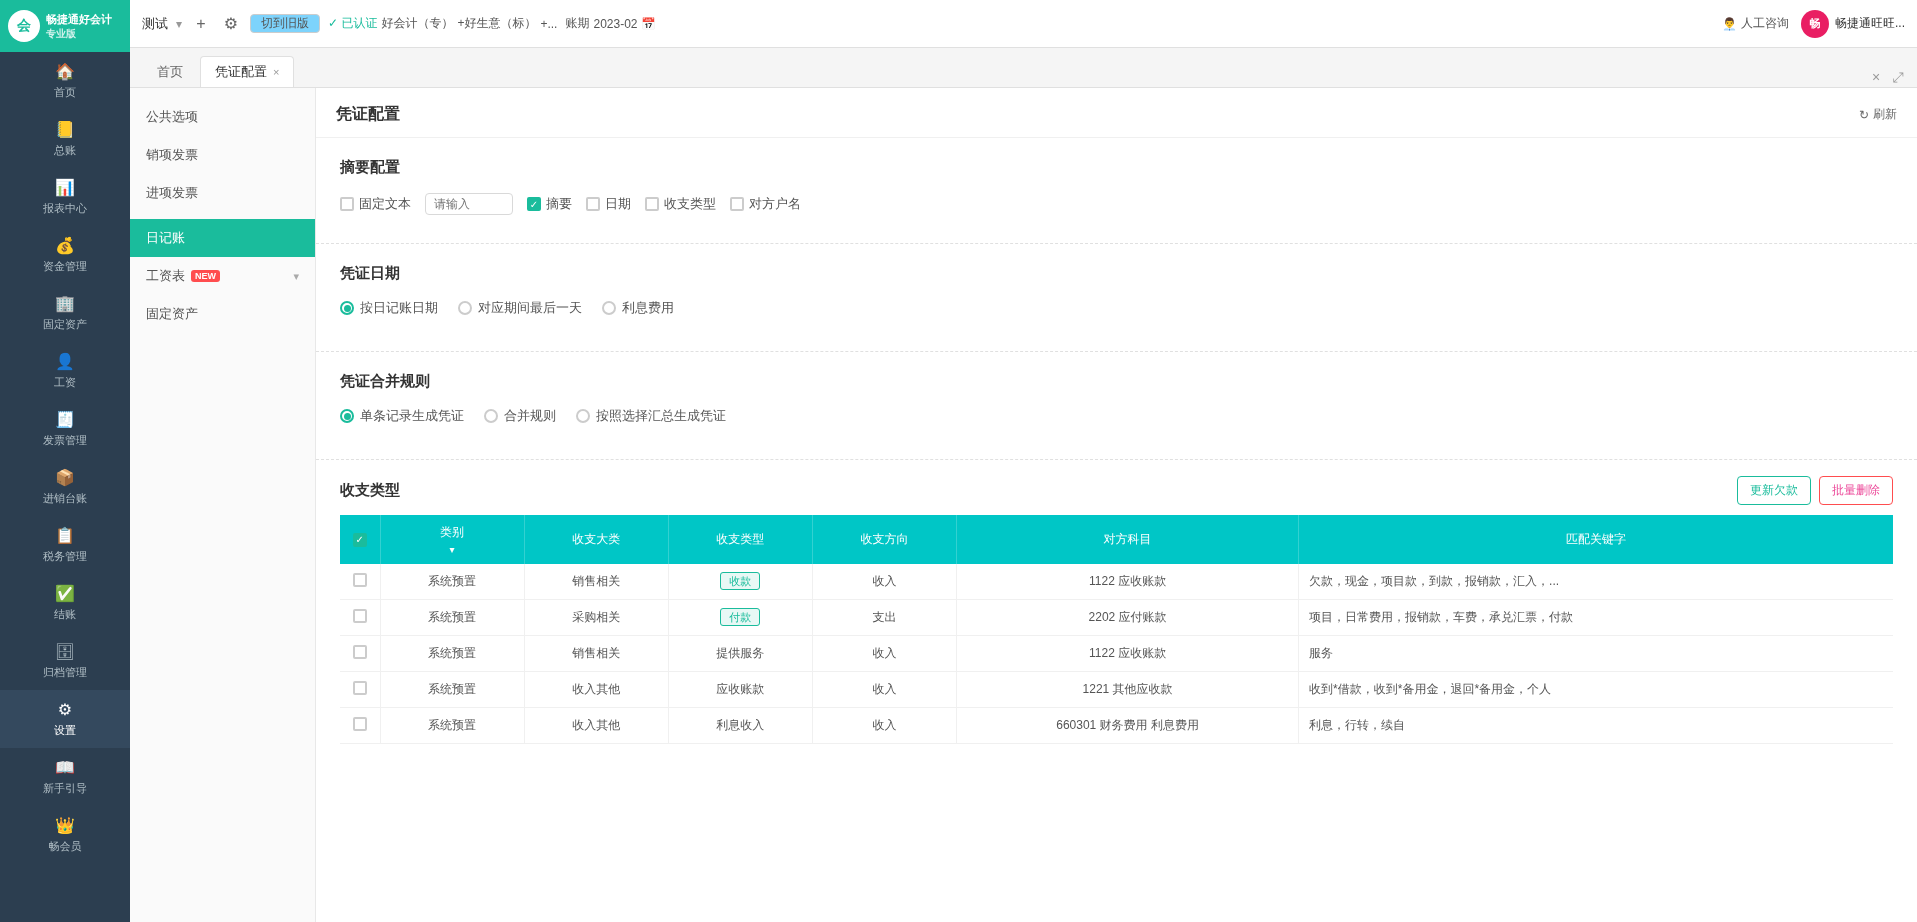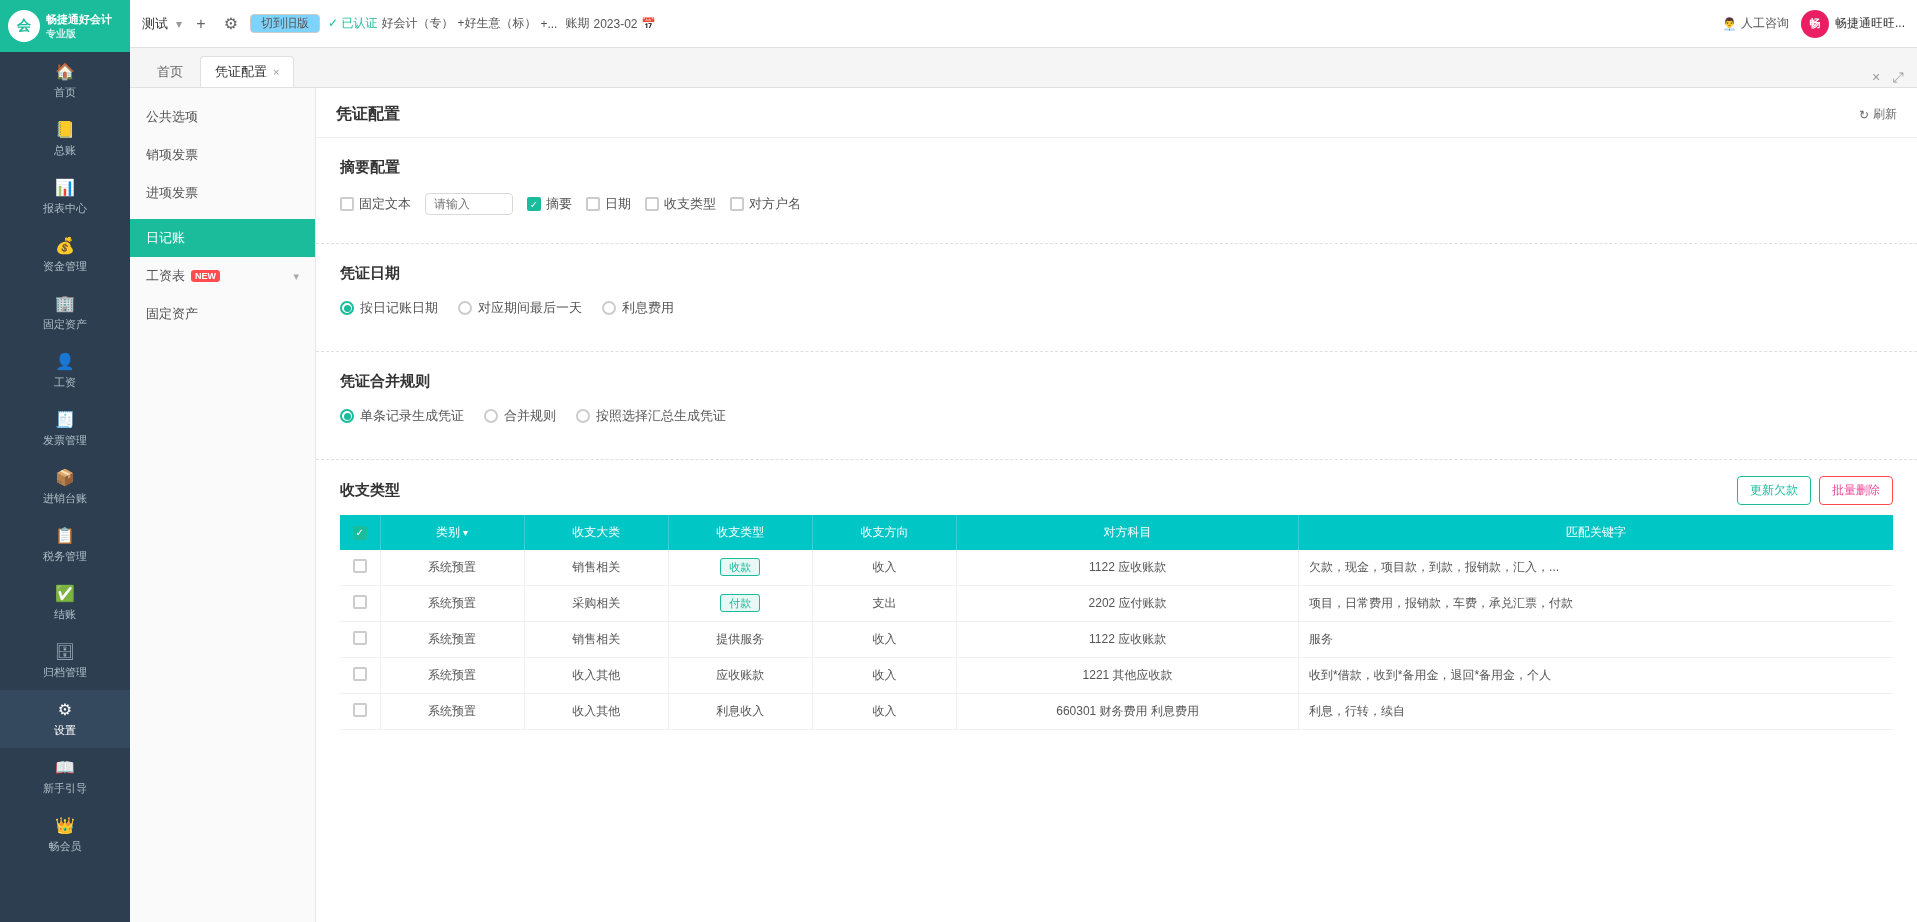--- a/index.html
+++ b/index.html
@@ -86,21 +86,21 @@
     .data-table thead th { padding: 9px 10px; text-align: center; font-weight: 500; border-right: 1px solid rgba(255,255,255,0.2); }
     .data-table thead th:last-child { border-right: none; }
     .data-table tbody tr { border-bottom: 1px solid #f0f0f0; }
     .data-table tbody td { padding: 9px 10px; text-align: center; color: #555; border-right: 1px solid #f0f0f0; }
     .data-table tbody td:last-child { text-align: left; border-right: none; }
     .data-table tbody td:first-child { text-align: center; }
 
     .tag-btn { background: #e8f8f5; color: #1abc9c; border: 1px solid #1abc9c; border-radius: 3px; padding: 2px 8px; font-size: 11px; cursor: pointer; }
     .window-btn { width: 14px; height: 14px; border: none; background: none; cursor: pointer; font-size: 14px; color: #999; }
 
-    .th-sort { display: flex; align-items: center; justify-content: center; gap: 3px; }
+    .th-sort { display: flex; align-items: center; justify-content: center; gap: 3px; flex-direction: column; }
     .sort-icon { font-size: 10px; }
 
     
     ::-webkit-scrollbar { width: 6px; }
     ::-webkit-scrollbar-track { background: #f1f1f1; }
     ::-webkit-scrollbar-thumb { background: #ccc; border-radius: 3px; }
   </style>
 </head>
 <body>
 

